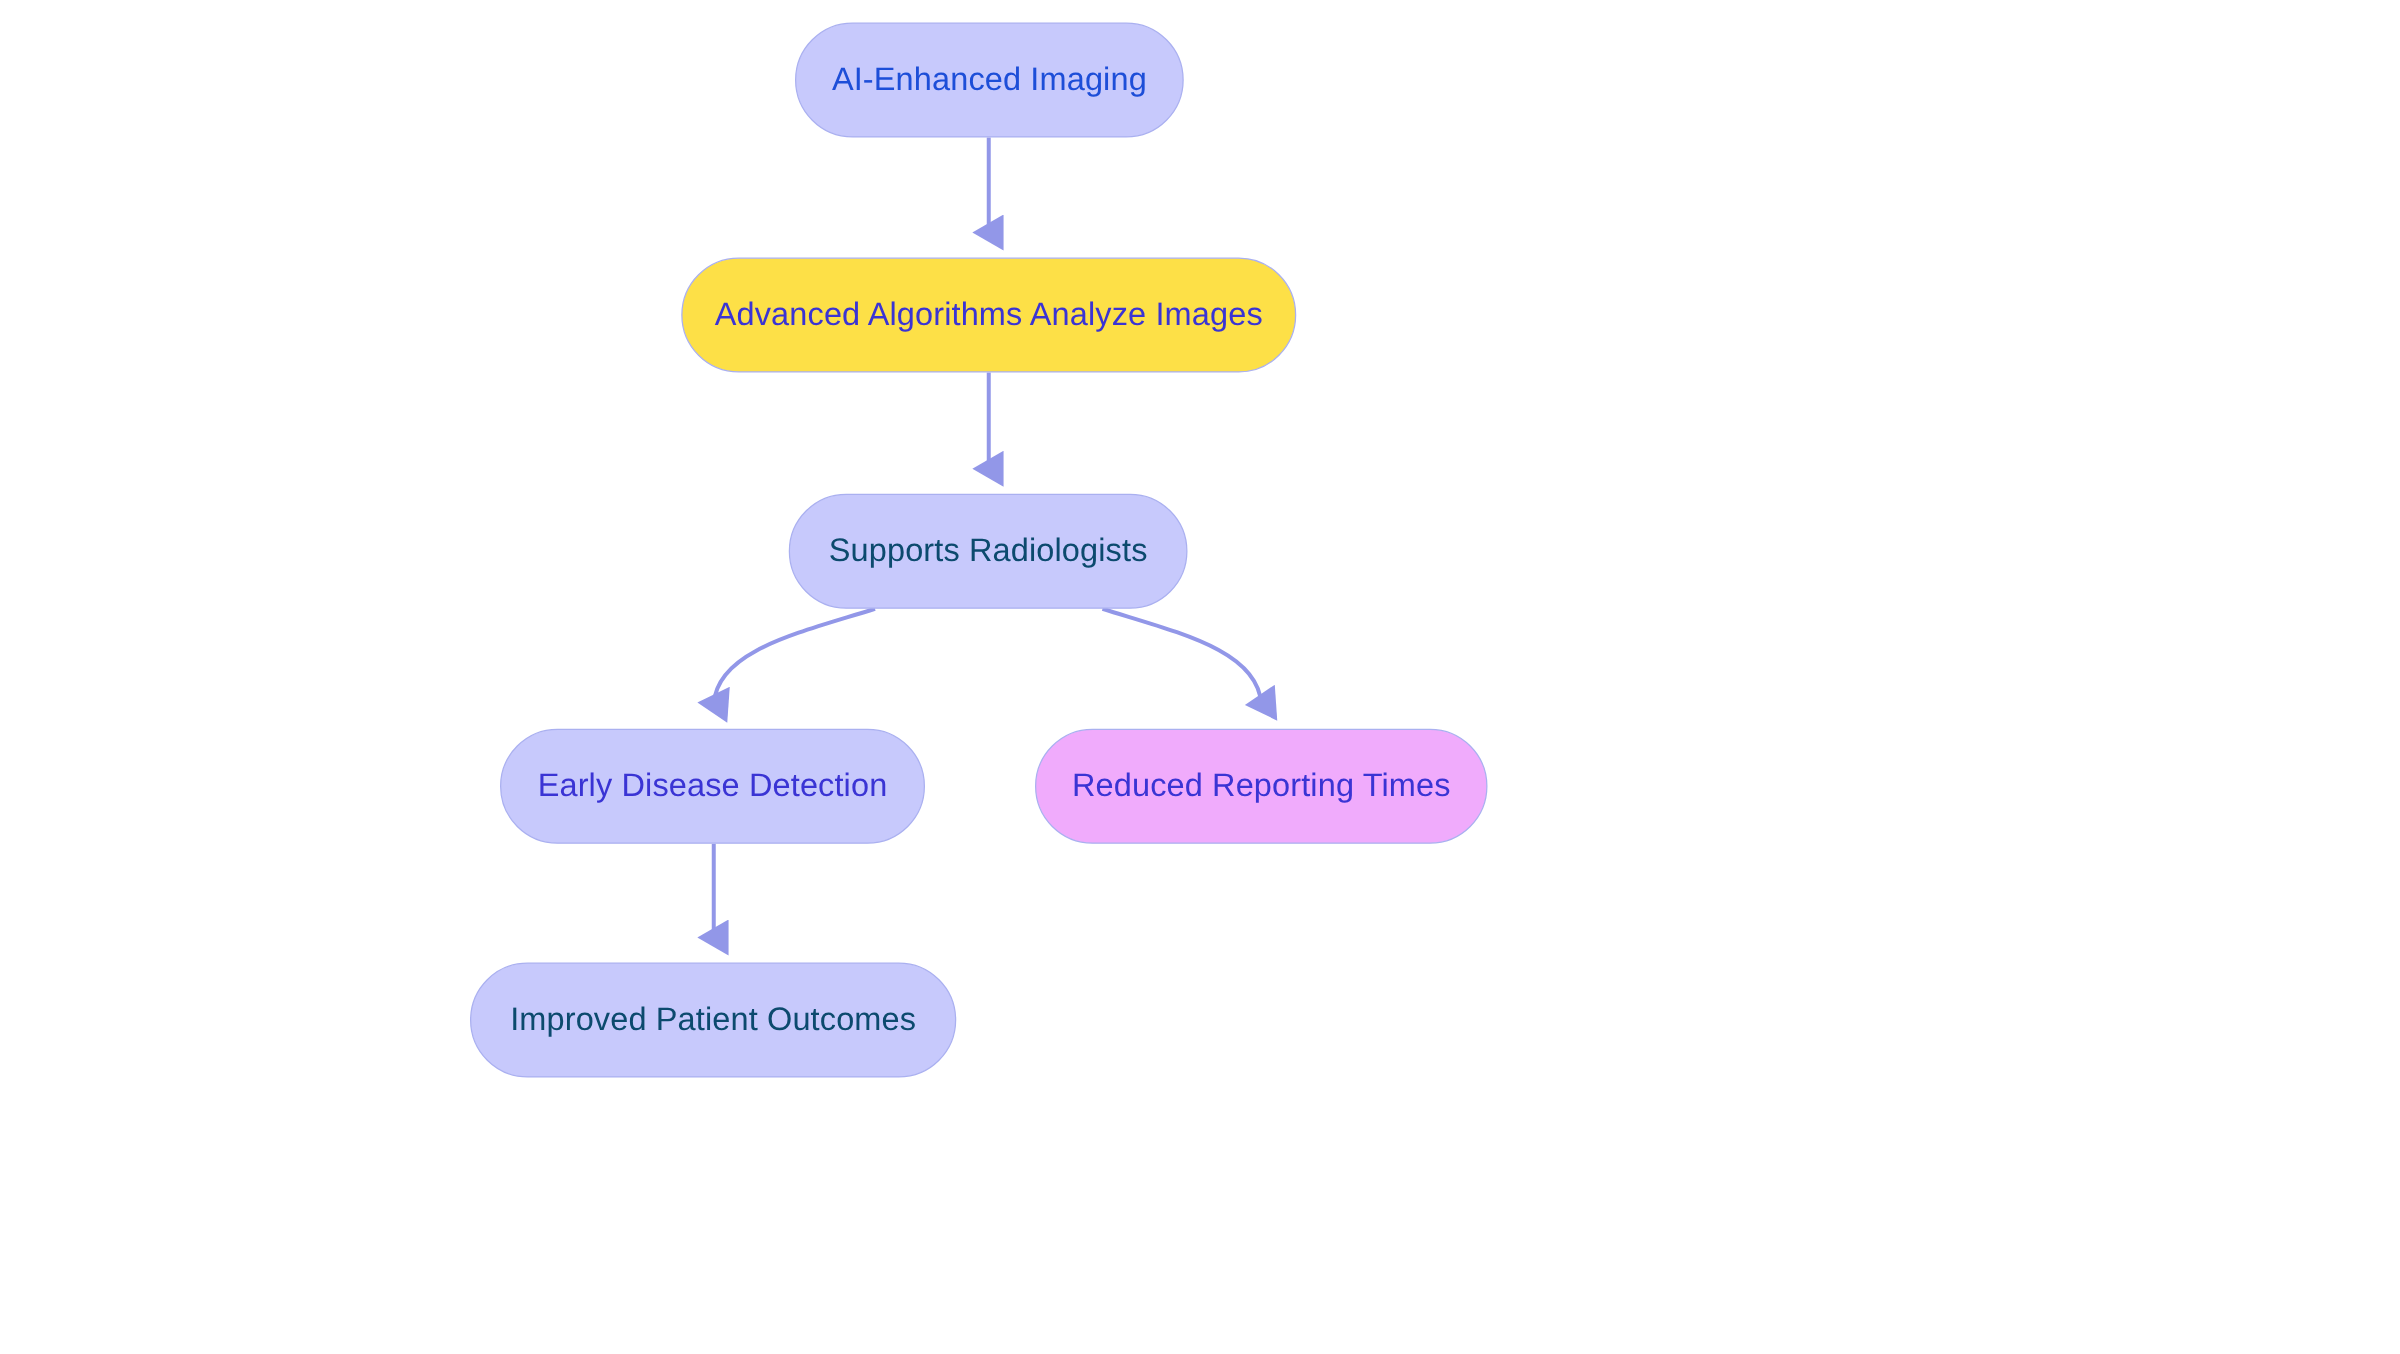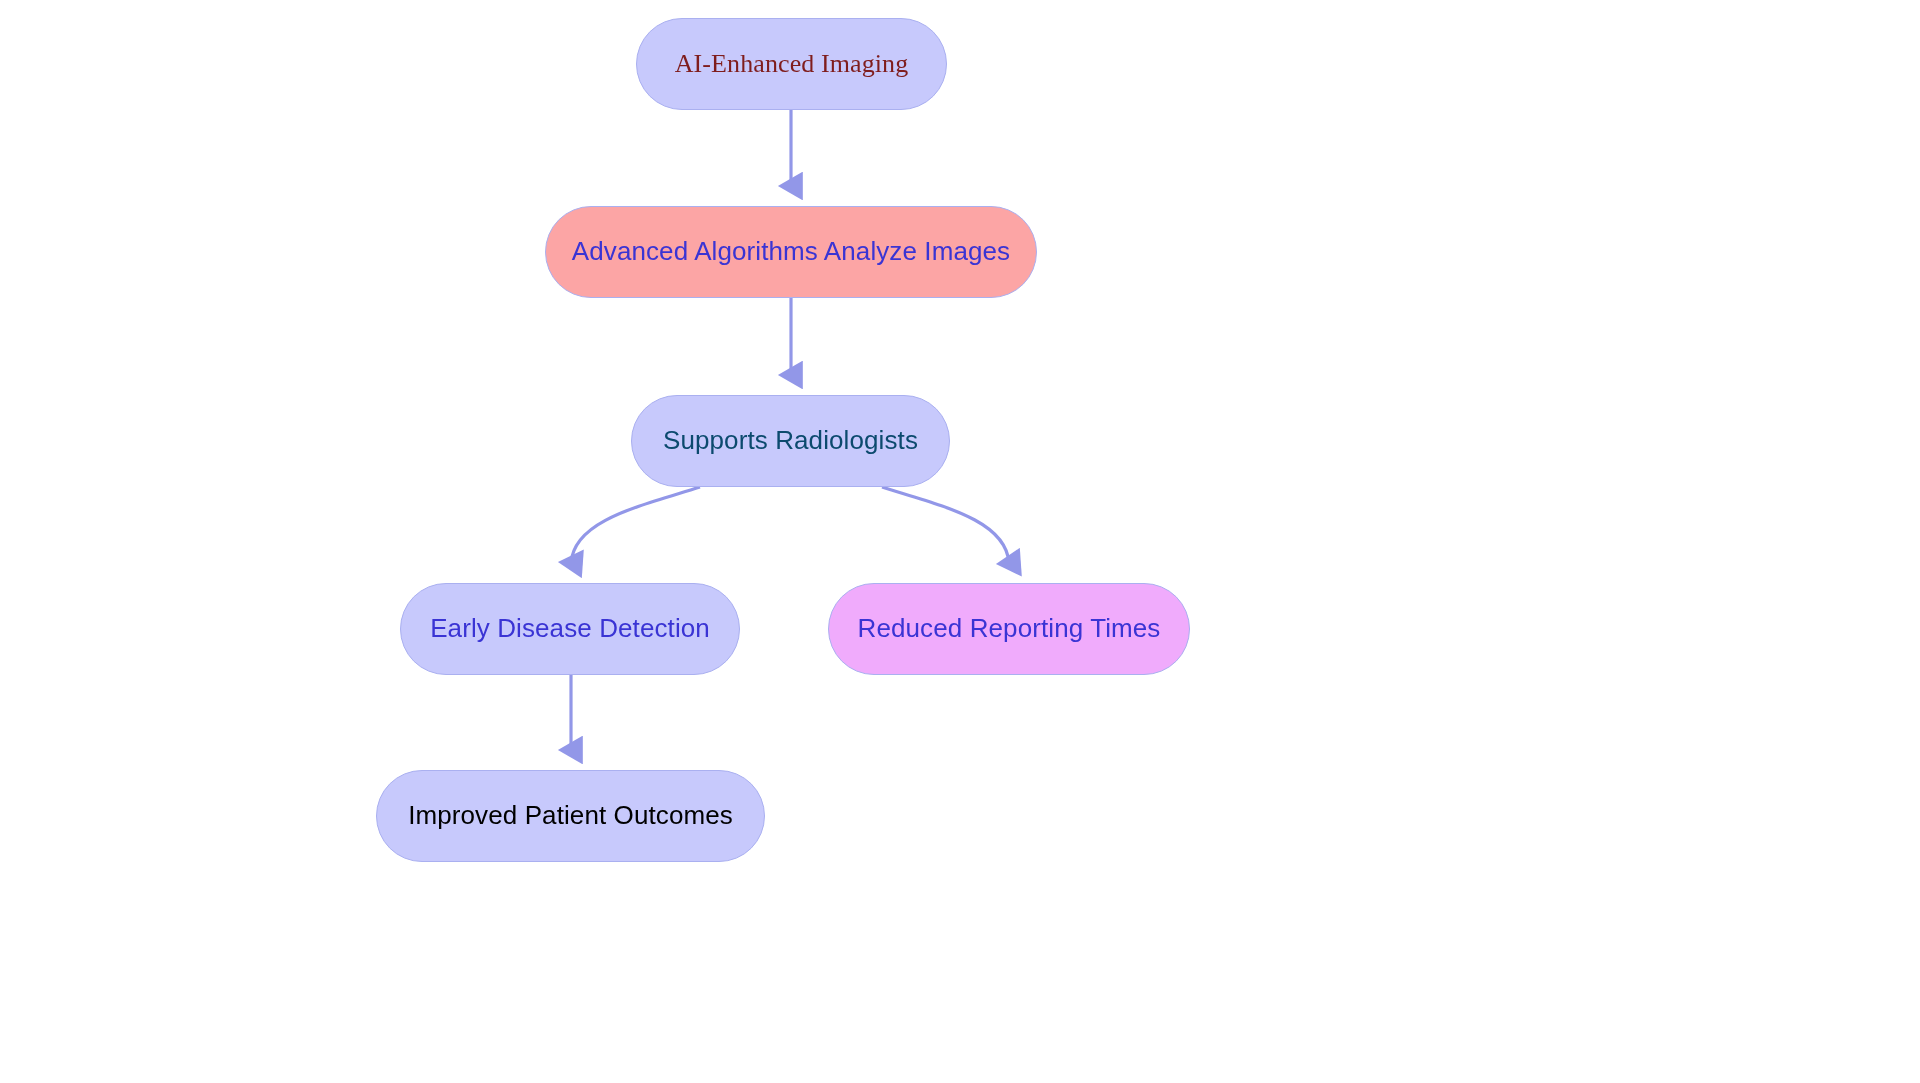--- a/index.html
+++ b/index.html
@@ -65,32 +65,32 @@
         <path d="M 791 110 L 791 186" marker-end="url(#arrowhead)" stroke="#9297e8"></path>
         <path d="M 791 298 L 791 375" marker-end="url(#arrowhead)" stroke="#9297e8"></path>
         <path d="M 700 487 C 640 506, 574 520, 571 563" marker-end="url(#arrowhead)" stroke="#9297e8"></path>
         <path d="M 882 487 C 942 506, 1006 520, 1009 563" marker-end="url(#arrowhead)" stroke="#9297e8"></path>
         <path d="M 571 675 L 571 750" marker-end="url(#arrowhead)" stroke="#9297e8"></path>
       </g>
   </svg>
 
   <div id="nodes-group">
       <div class="node" style="left: 636px; top: 18px; width: 311px; height: 92px; background: rgb(199, 201, 252); border-color: rgb(170, 176, 240);">
-        <span class="node-label" style="color: #7f1d1d; font-family: Liberation Serif, serif;">AI-Enhanced Imaging</span>
+        <span class="node-label" style="color: #1d4ed8;">AI-Enhanced Imaging</span>
       </div>
-      <div class="node" style="left: 545px; top: 206px; width: 492px; height: 92px; background: #fca5a5; border-color: rgb(170, 176, 240);">
+      <div class="node" style="left: 545px; top: 206px; width: 492px; height: 92px; background: #fde047; border-color: rgb(170, 176, 240);">
         <span class="node-label" style="color: rgb(58, 52, 212);">Advanced Algorithms Analyze Images</span>
       </div>
       <div class="node" style="left: 631px; top: 395px; width: 319px; height: 92px; background: rgb(199, 201, 252); border-color: rgb(170, 176, 240);">
         <span class="node-label" style="color: #0c4a6e;">Supports Radiologists</span>
       </div>
       <div class="node" style="left: 400px; top: 583px; width: 340px; height: 92px; background: rgb(199, 201, 252); border-color: rgb(170, 176, 240); align-items: center;">
         <span class="node-label" style="color: rgb(58, 52, 212);">Early Disease Detection</span>
       </div>
       <div class="node" style="left: 828px; top: 583px; width: 362px; height: 92px; background: #f0abfc; border-color: rgb(170, 176, 240);">
         <span class="node-label" style="color: rgb(58, 52, 212);">Reduced Reporting Times</span>
       </div>
       <div class="node" style="left: 376px; top: 770px; width: 389px; height: 92px; background: rgb(199, 201, 252); border-color: rgb(170, 176, 240);">
-        <span class="node-label" style="color: #000000;">Improved Patient Outcomes</span>
+        <span class="node-label" style="color: #0c4a6e;">Improved Patient Outcomes</span>
       </div>
     </div>
 
 </div>
 
 </body></html>

